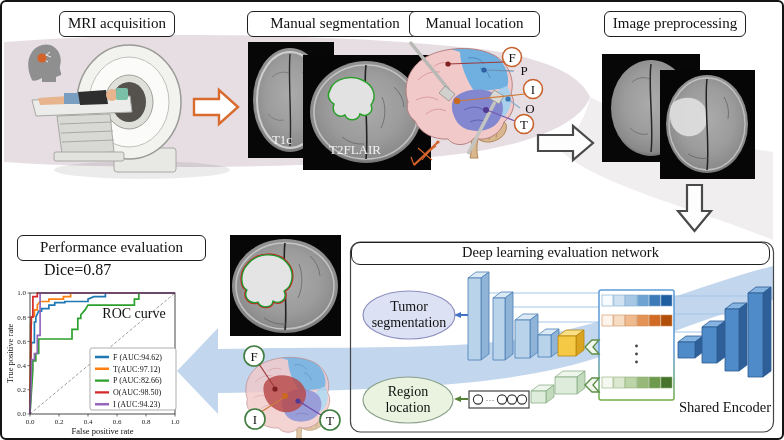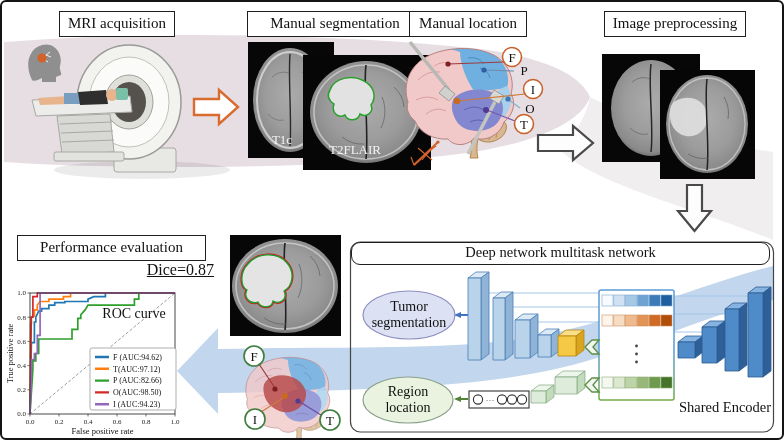--- a/index.html
+++ b/index.html
@@ -1,22 +1,22 @@
 <!DOCTYPE html>
 <html><head>
 <meta charset="utf-8">
 <style>
   html,body{margin:0;padding:0;background:#fff;}
   .frame{position:relative;width:784px;height:440px;box-sizing:border-box;border:2px solid #141414;
          border-radius:6px;background:#fff;overflow:hidden;font-family:"Liberation Serif",serif;}
   .art{position:absolute;left:0;top:0;}
-  .titlebox{position:absolute;box-sizing:border-box;border:1.6px solid #1e1e1e;border-radius:0;
+  .titlebox{position:absolute;box-sizing:border-box;border:1.6px solid #1e1e1e;border-radius:6px;
             background:#fff;font-size:15px;line-height:22px;height:26px;text-align:center;color:#111;}
   .titlebox.small{height:23px;line-height:19px;font-size:14.5px;border-radius:9px;}
-  .dice{position:absolute;left:42px;top:259px;width:170px;text-align:right;font-size:16px;color:#111;text-decoration:underline;}
+  .dice{position:absolute;left:42px;top:259px;width:170px;text-align:left;font-size:16px;color:#111;}
   #roc{position:absolute;left:4px;top:282px;}
   svg text{font-family:"Liberation Serif",serif;}
   .tick{font-size:7px;fill:#222;}
   .axlabel{font-size:8.5px;fill:#111;}
   .leg{font-size:8px;fill:#111;}
   .roctitle{font-size:14px;fill:#111;}
   .netlabel{font-size:14px;fill:#111;text-anchor:middle;}
   .enclabel{font-size:14.5px;fill:#111;text-anchor:middle;}
   .regletter{font-size:13px;fill:#111;text-anchor:middle;}
   .imglabel{font-size:13px;fill:#f2f2f2;text-anchor:middle;}
@@ -301,24 +301,24 @@
     <circle cx="500" cy="397.5" r="4.6" fill="#fff" stroke="#333" stroke-width="1.1"></circle>
     <circle cx="510" cy="397.5" r="4.6" fill="#fff" stroke="#333" stroke-width="1.1"></circle>
     <circle cx="520" cy="397.5" r="4.6" fill="#fff" stroke="#333" stroke-width="1.1"></circle>
   </g>
 
   <text class="enclabel" x="723" y="410">Shared Encoder</text>
 </svg>
 
 <div class="titlebox" style="left:57px;top:9px;width:116px"><span>MRI acquisition</span></div>
 <div class="titlebox" style="left:245px;top:9px;width:176px"><span>Manual segmentation</span></div>
-<div class="titlebox" style="left:407px;top:9px;width:118px"><span>Manual location</span></div>
+<div class="titlebox" style="left:407px;top:9px;width:131px"><span>Manual location</span></div>
 <div class="titlebox" style="left:602px;top:9px;width:142px"><span>Image preprocessing</span></div>
 <div class="titlebox" style="left:15px;top:233px;width:189px"><span>Performance evaluation</span></div>
-<div class="titlebox small" style="left:349px;top:240px;width:419px"><span>Deep network multitask network</span></div>
+<div class="titlebox small" style="left:349px;top:240px;width:419px"><span>Deep learning evaluation network</span></div>
 
 <div class="dice">Dice=0.87</div>
 
 <svg id="roc" width="206" height="154" viewBox="0 0 206 154">
       <line x1="24" y1="130" x2="24" y2="132.5" stroke="#333" stroke-width="0.7"></line>
       <text class="tick" x="24" y="140" text-anchor="middle">0.0</text>
       <line x1="53" y1="130" x2="53" y2="132.5" stroke="#333" stroke-width="0.7"></line>
       <text class="tick" x="53" y="140" text-anchor="middle">0.2</text>
       <line x1="82" y1="130" x2="82" y2="132.5" stroke="#333" stroke-width="0.7"></line>
       <text class="tick" x="82" y="140" text-anchor="middle">0.4</text>

